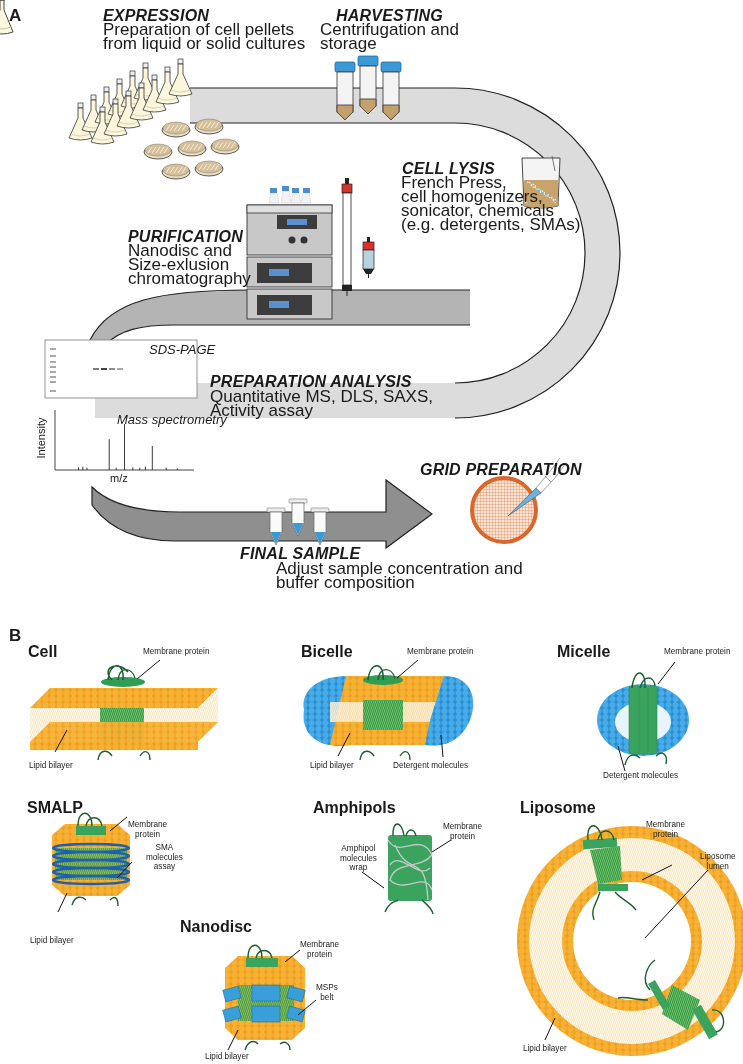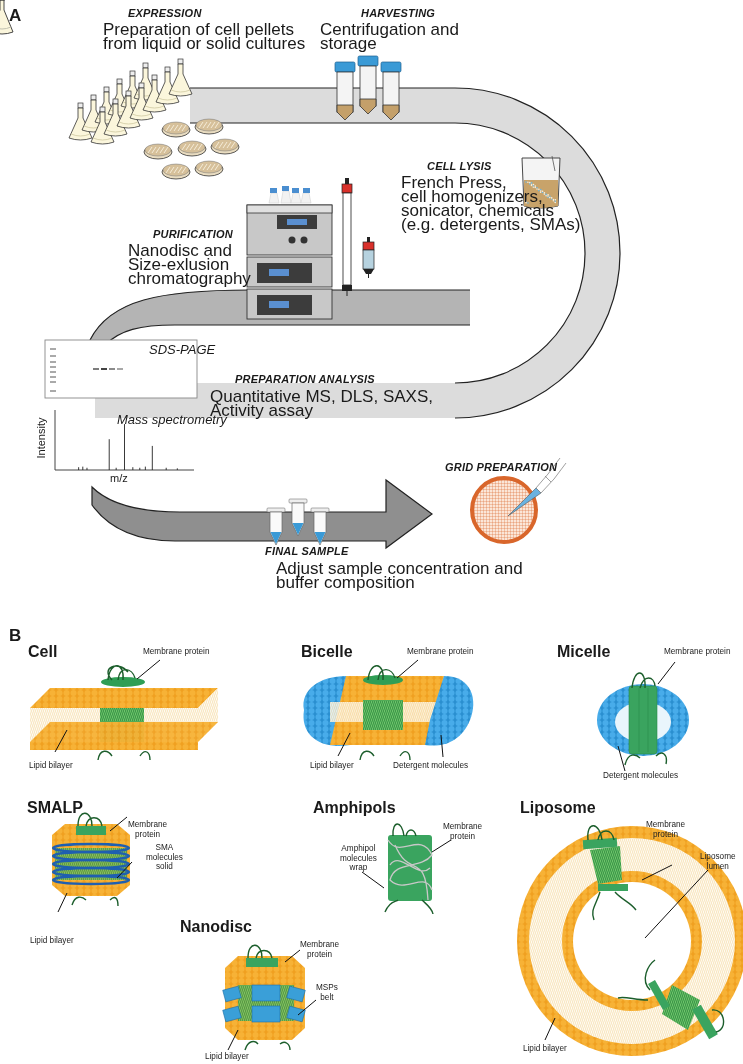--- a/index.html
+++ b/index.html
@@ -1,20 +1,20 @@
 <!DOCTYPE html>
 <html><head>
 <meta charset="utf-8">
 <style>
   html, body { margin:0; padding:0; background:#ffffff; }
   body { width:743px; height:1064px; position:relative; overflow:hidden;
          font-family:"Liberation Sans", "DejaVu Sans", sans-serif; color:#1a1a1a; }
   .abs { position:absolute; }
   .panel-letter { font-weight:bold; font-size:17px; }
-  .step-title { font-weight:bold; font-style:italic; font-size:11px; letter-spacing:0.2px; white-space:nowrap;margin-left:25px; }
+  .step-title { font-weight:bold; font-style:italic; font-size:16px; letter-spacing:0.2px; white-space:nowrap; }
   .step-desc { font-size:17px; line-height:14px; white-space:pre-line; }
   .sys-title { font-weight:bold; font-size:16px; white-space:nowrap; }
   .lbl { font-size:8.2px; line-height:9.5px; white-space:pre-line; color:#222; }
   .lbl.c { text-align:center; }
   svg { position:absolute; left:0; top:0; overflow:visible; }
   .chart-cap { font-style:italic; font-size:13px; white-space:nowrap; }
   .axis-lbl { font-size:11px; white-space:nowrap; }
 </style>
 </head>
 <body>
@@ -534,21 +534,21 @@
 
 <div class="abs sys-title" style="left:557px;top:643px;">Micelle</div>
 <div class="abs lbl" style="left:664px;top:647px;">Membrane protein</div>
 <div class="abs lbl" style="left:603px;top:771px;">Detergent molecules</div>
 
 <div class="abs sys-title" style="left:27px;top:799px;">SMALP</div>
 <div class="abs lbl c" style="left:128px;top:820px;">Membrane
 protein</div>
 <div class="abs lbl c" style="left:146px;top:843px;">SMA
 molecules
-solid</div>
+assay</div>
 <div class="abs lbl" style="left:30px;top:936px;">Lipid bilayer</div>
 
 <div class="abs sys-title" style="left:313px;top:799px;">Amphipols</div>
 <div class="abs lbl c" style="left:443px;top:822px;">Membrane
 protein</div>
 <div class="abs lbl c" style="left:340px;top:844px;">Amphipol
 molecules
 wrap</div>
 
 <div class="abs sys-title" style="left:180px;top:918px;">Nanodisc</div>

